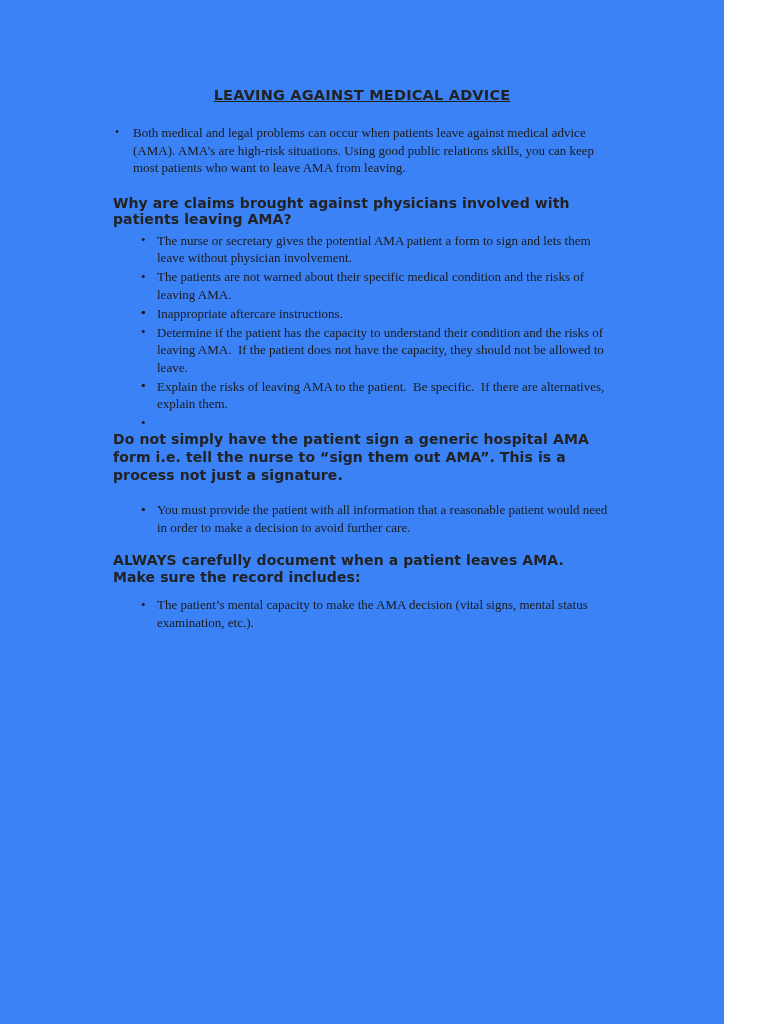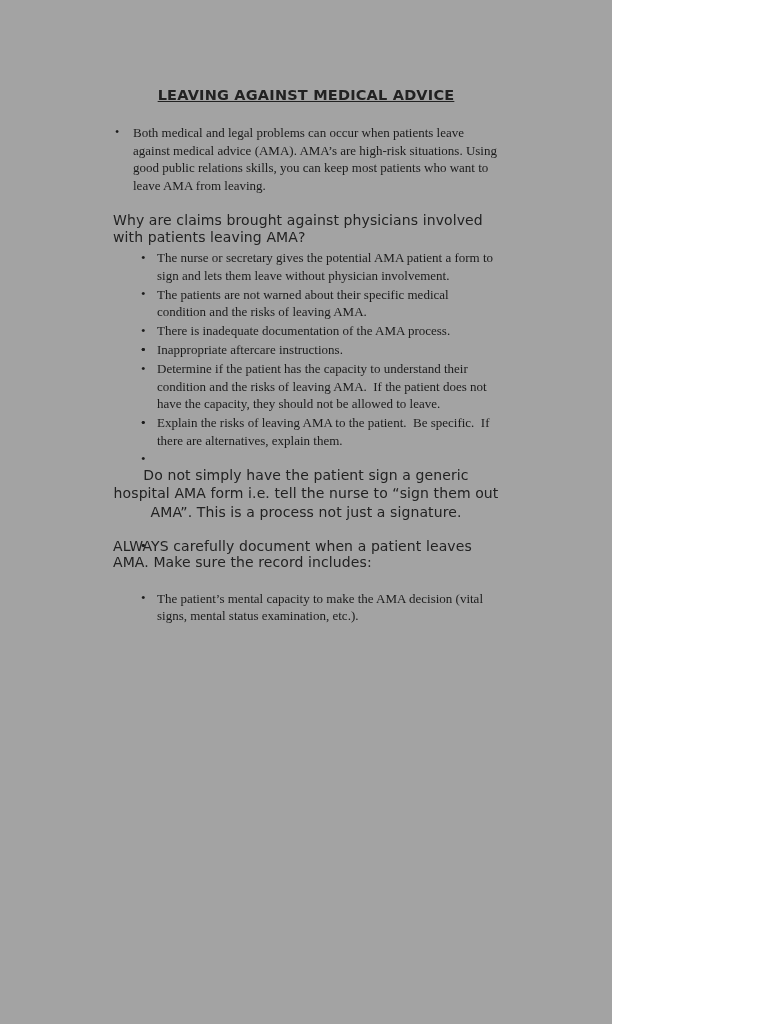--- a/index.html
+++ b/index.html
@@ -7,57 +7,56 @@
   body {
     width: 768px;
     height: 1024px;
     background: #ffffff;
     font-family: "Liberation Serif", serif;
     font-size: 13px;
     color: #1b1b1b;
   }
   .page {
     position: relative;
-    width: 612px;
+    width: 724px;
     height: 1024px;
     overflow: hidden;
-    background: #a3a3a3;
+    background: #3b82f6;
   }
   .doc {
     padding: 87px 113px 0 113px;
   }
   .doc-title {
     text-align: center;
     font-family: "DejaVu Sans", "Liberation Sans", sans-serif;
     font-weight: bold;
     font-size: 14.5px;
     line-height: 17px;
     letter-spacing: 0.2px;
     text-decoration: underline;
     margin: 0 0 20px 0;
     color: #222;
   }
   .h-sans {
     font-family: "DejaVu Sans", "Liberation Sans", sans-serif;
-    font-weight: normal;
+    font-weight: bold;
     font-size: 14px;
     line-height: 16.5px;
     letter-spacing: 0.1px;
     color: #222;
     margin: 0;
   }
   .h-claims { margin: 18px 0 4px 0; }
   .h-process { margin: 18px 0 3px 0; }
   .h-centered {
-    text-align: center;
     max-width: 532px;
     margin: 17px auto 17px auto;
     line-height: 18.3px;
   }
-  .h-always { margin: 16px 0 19px 0; }
+  .h-always { margin: 16px 0 11px 0; }
   ul.blist {
     list-style: none;
     margin: 0;
     padding: 0;
   }
   ul.blist > li {
     position: relative;
     line-height: 17.5px;
     margin-bottom: 1.5px;
   }
@@ -88,21 +87,20 @@
       <li>
         <span class="marker">•</span>
         <span class="btext">The nurse or secretary gives the potential AMA patient a form to sign and lets them leave without physician involvement.</span>
       </li>
       <li>
         <span class="marker">•</span>
         <span class="btext">The patients are not warned about their specific medical condition and the risks of leaving AMA.</span>
       </li>
       <li>
         <span class="marker">•</span>
-        <span class="btext">There is inadequate documentation of the AMA process.</span>
       </li>
       <li>
         <span class="marker">•</span>
       </li>
       <li>
         <span class="marker">•</span>
       </li>
       <li>
         <span class="marker">•</span>
         <span class="btext">Inappropriate aftercare instructions.</span>
@@ -128,20 +126,21 @@
     </ul>
 
     <h2 class="h-sans h-centered">Do not simply have the patient sign a generic hospital AMA form i.e. tell the nurse to “sign them out AMA”. This is a process not just a signature.</h2>
 
     <ul class="blist lvl2">
       <li>
         <span class="marker">•</span>
       </li>
       <li>
         <span class="marker">•</span>
+        <span class="btext">You must provide the patient with all information that a reasonable patient would need in order to make a decision to avoid further care.</span>
       </li>
     </ul>
 
     <h2 class="h-sans h-always">ALWAYS carefully document when a patient leaves AMA. Make sure the record includes:</h2>
 
     <ul class="blist lvl2">
       <li>
         <span class="marker">•</span>
         <span class="btext">The patient’s mental capacity to make the AMA decision (vital signs, mental status examination, etc.).</span>
       </li>

